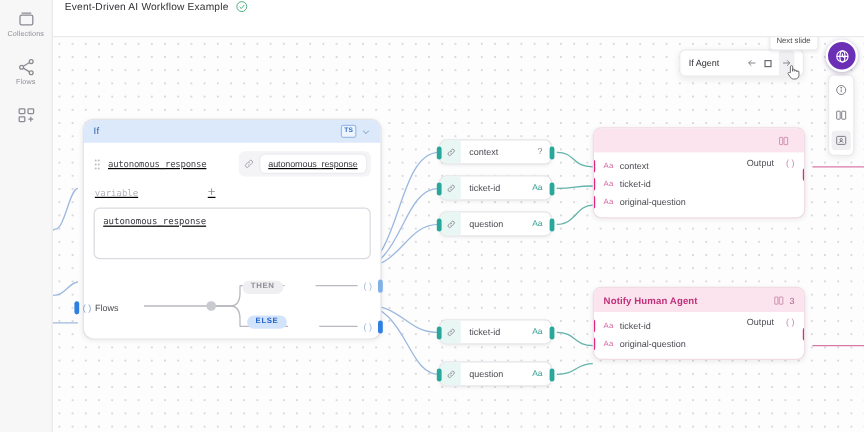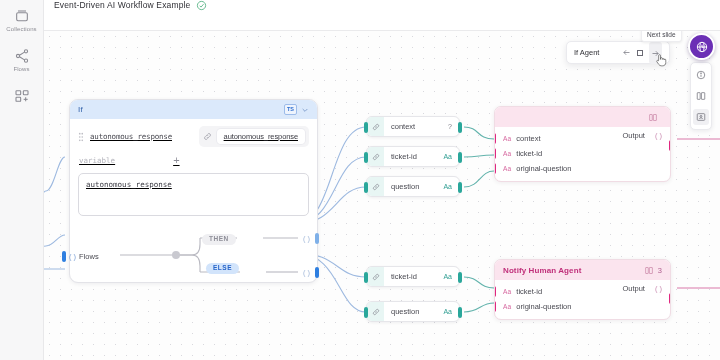--- a/index.html
+++ b/index.html
@@ -412,21 +412,21 @@
           <span class="agent-field">original-question</span>
         </div>
         <div class="agent-out">
           <span class="out-lbl">Output</span>
           <span class="out-pk">( )</span>
         </div>
       </div>
       <span class="port-pink-r" style="top:33px"></span>
     </div>
 
-    <div class="agent" style="left:450px; top:228px">
+    <div class="agent" style="left:450px; top:208px">
       <div class="agent-head">
         <span class="agent-title">Notify Human Agent</span>
         <div class="agent-head-right">
           <svg class="book-ico" viewBox="0 0 24 24" fill="none" stroke="currentColor" stroke-width="1.7">
             <rect x="3" y="4" width="7" height="16" rx="1"></rect>
               <rect x="13" y="4" width="8" height="16" rx="1"></rect>
           </svg>
           <span class="agent-count">3</span>
         </div>
       </div>

